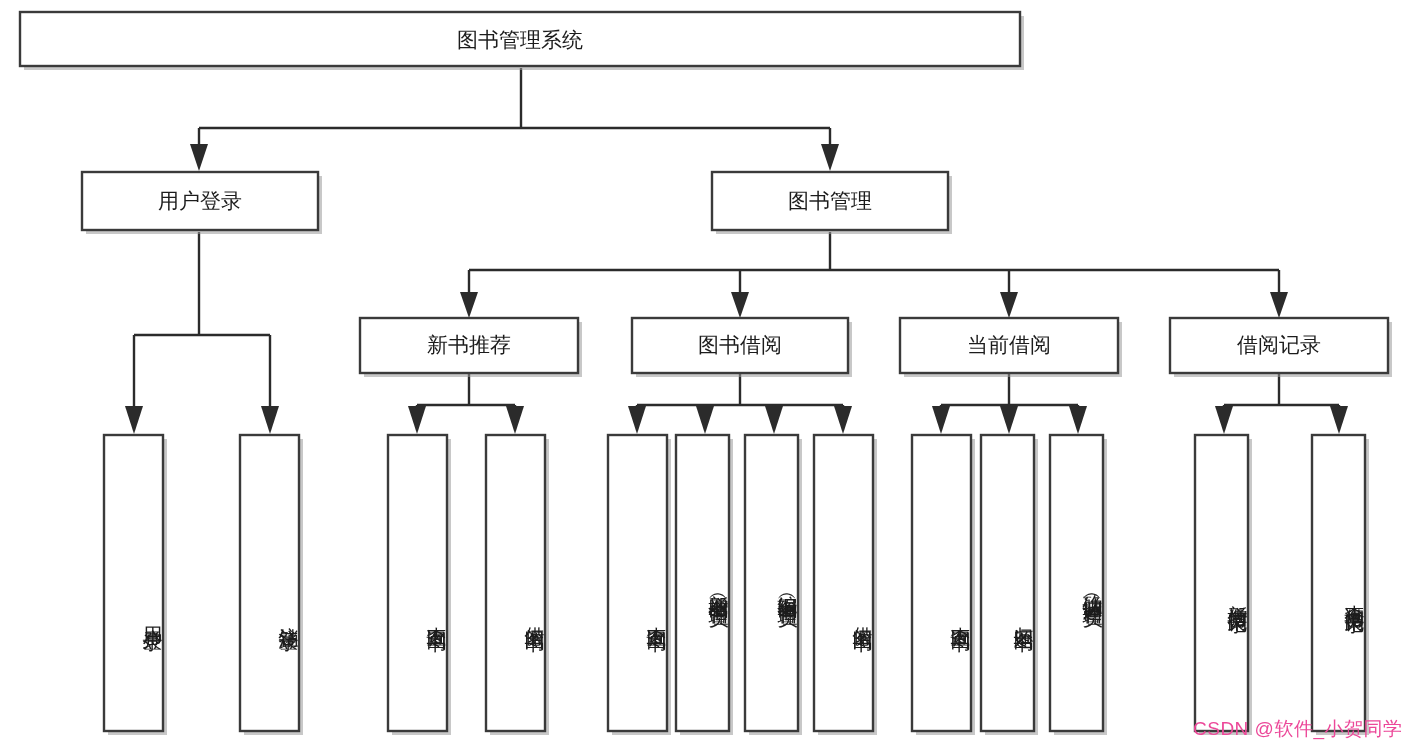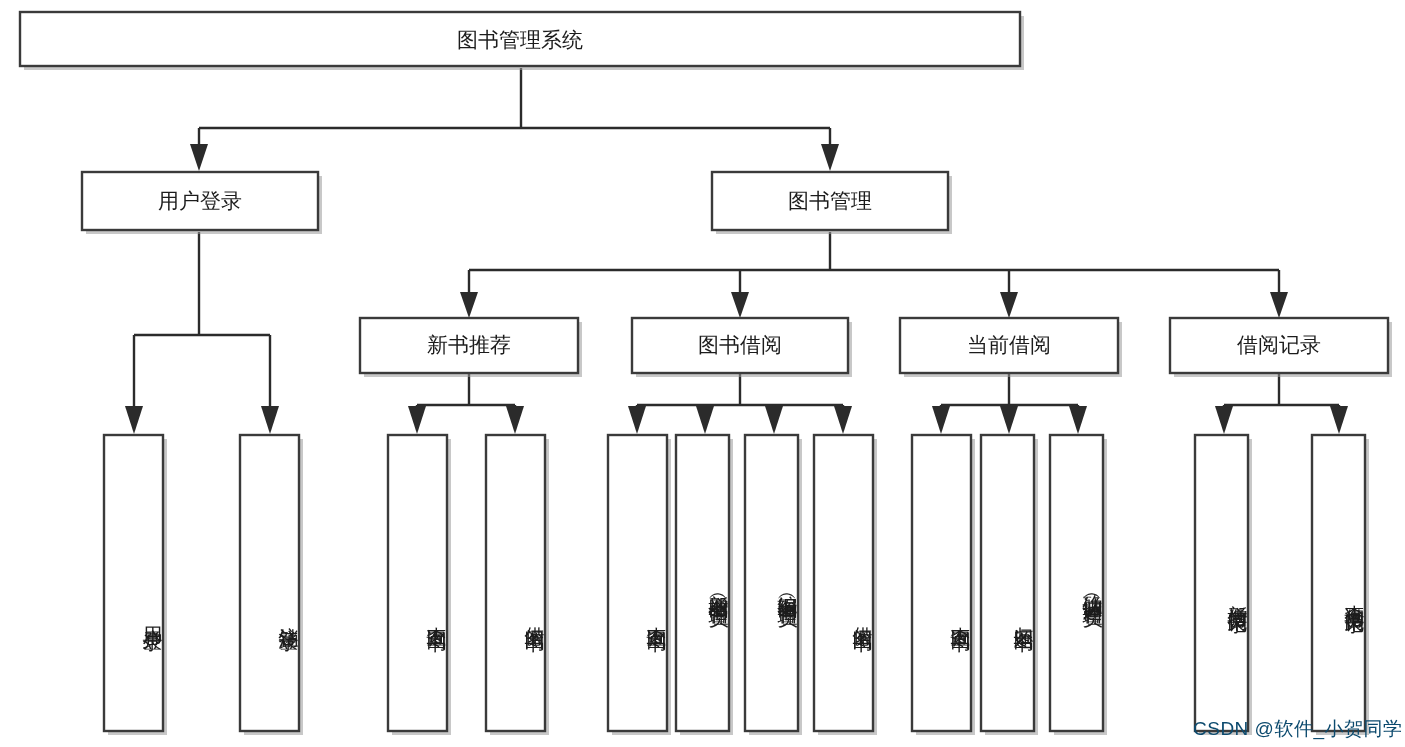--- a/index.html
+++ b/index.html
@@ -63,21 +63,21 @@
     display: flex;
     align-items: flex-start;
     justify-content: center;
     white-space: nowrap;
     pointer-events: none;
   }
   .watermark {
     position: absolute;
     font-family: "Liberation Sans", "DejaVu Sans", sans-serif;
     font-size: 19px;
-    color: #0c4a6e;
+    color: #ec4899;
     white-space: nowrap;
     letter-spacing: 0.5px;
   }
 </style>
 </head>
 <body>
 
 <div id="diagram-root">
 
   <svg class="diagram-canvas" viewBox="0 0 1405 747">

